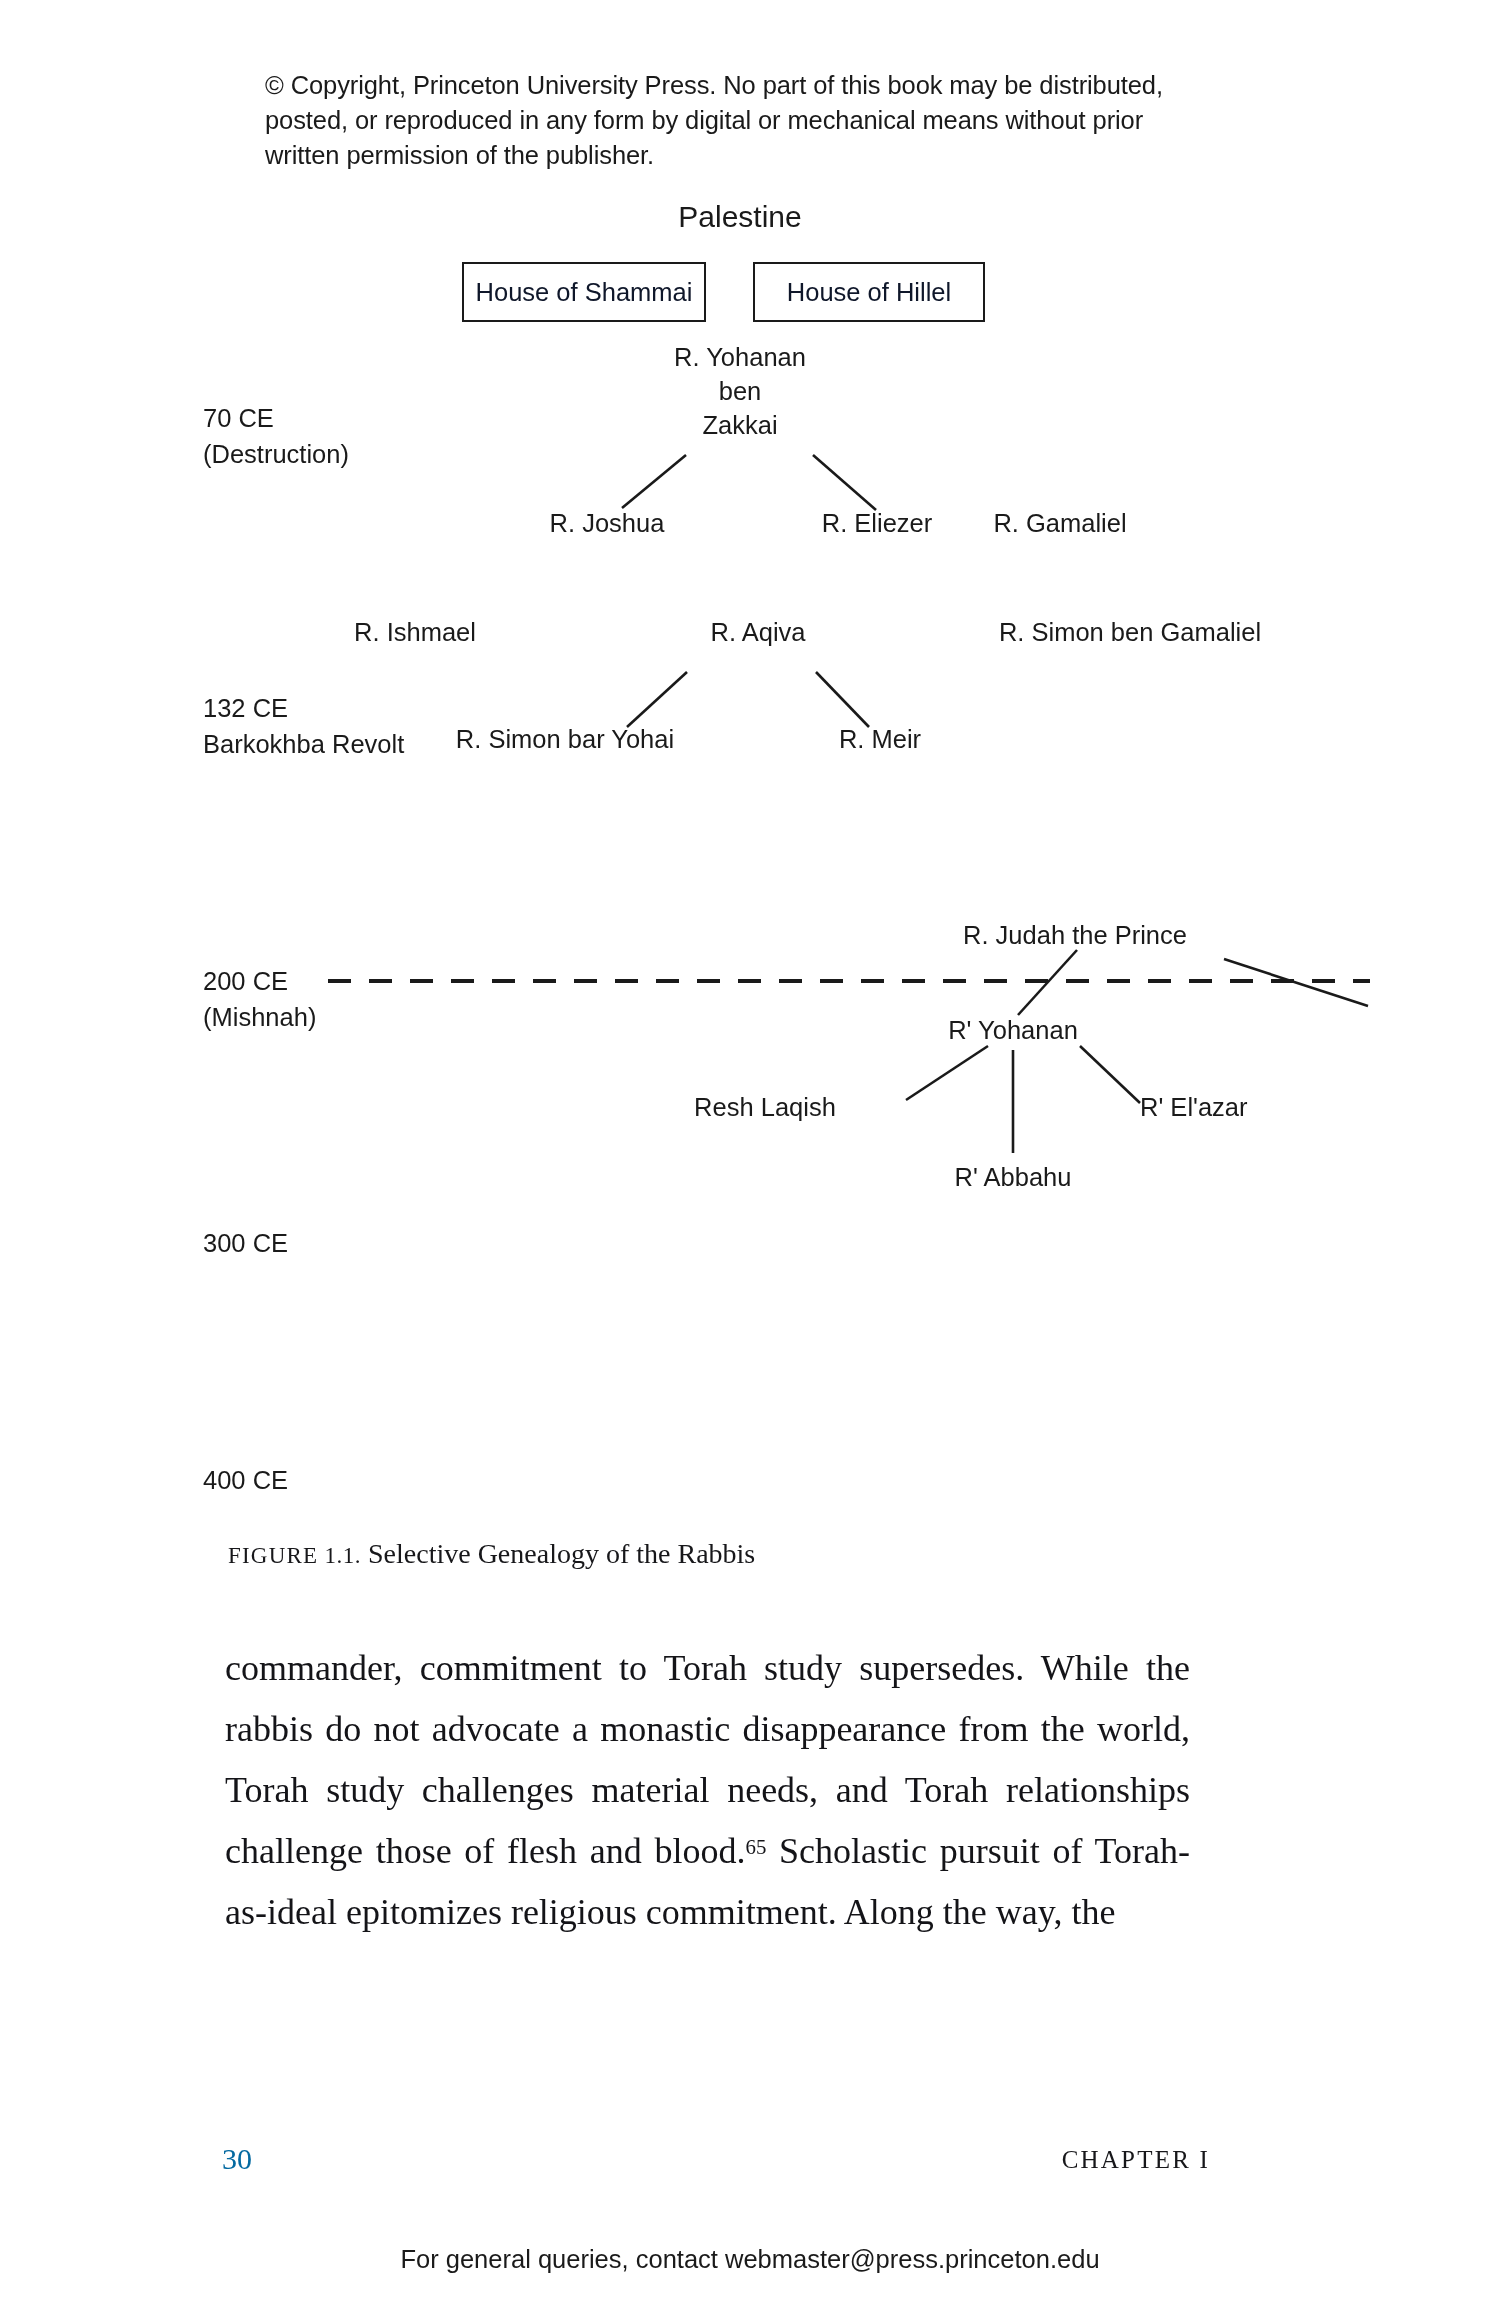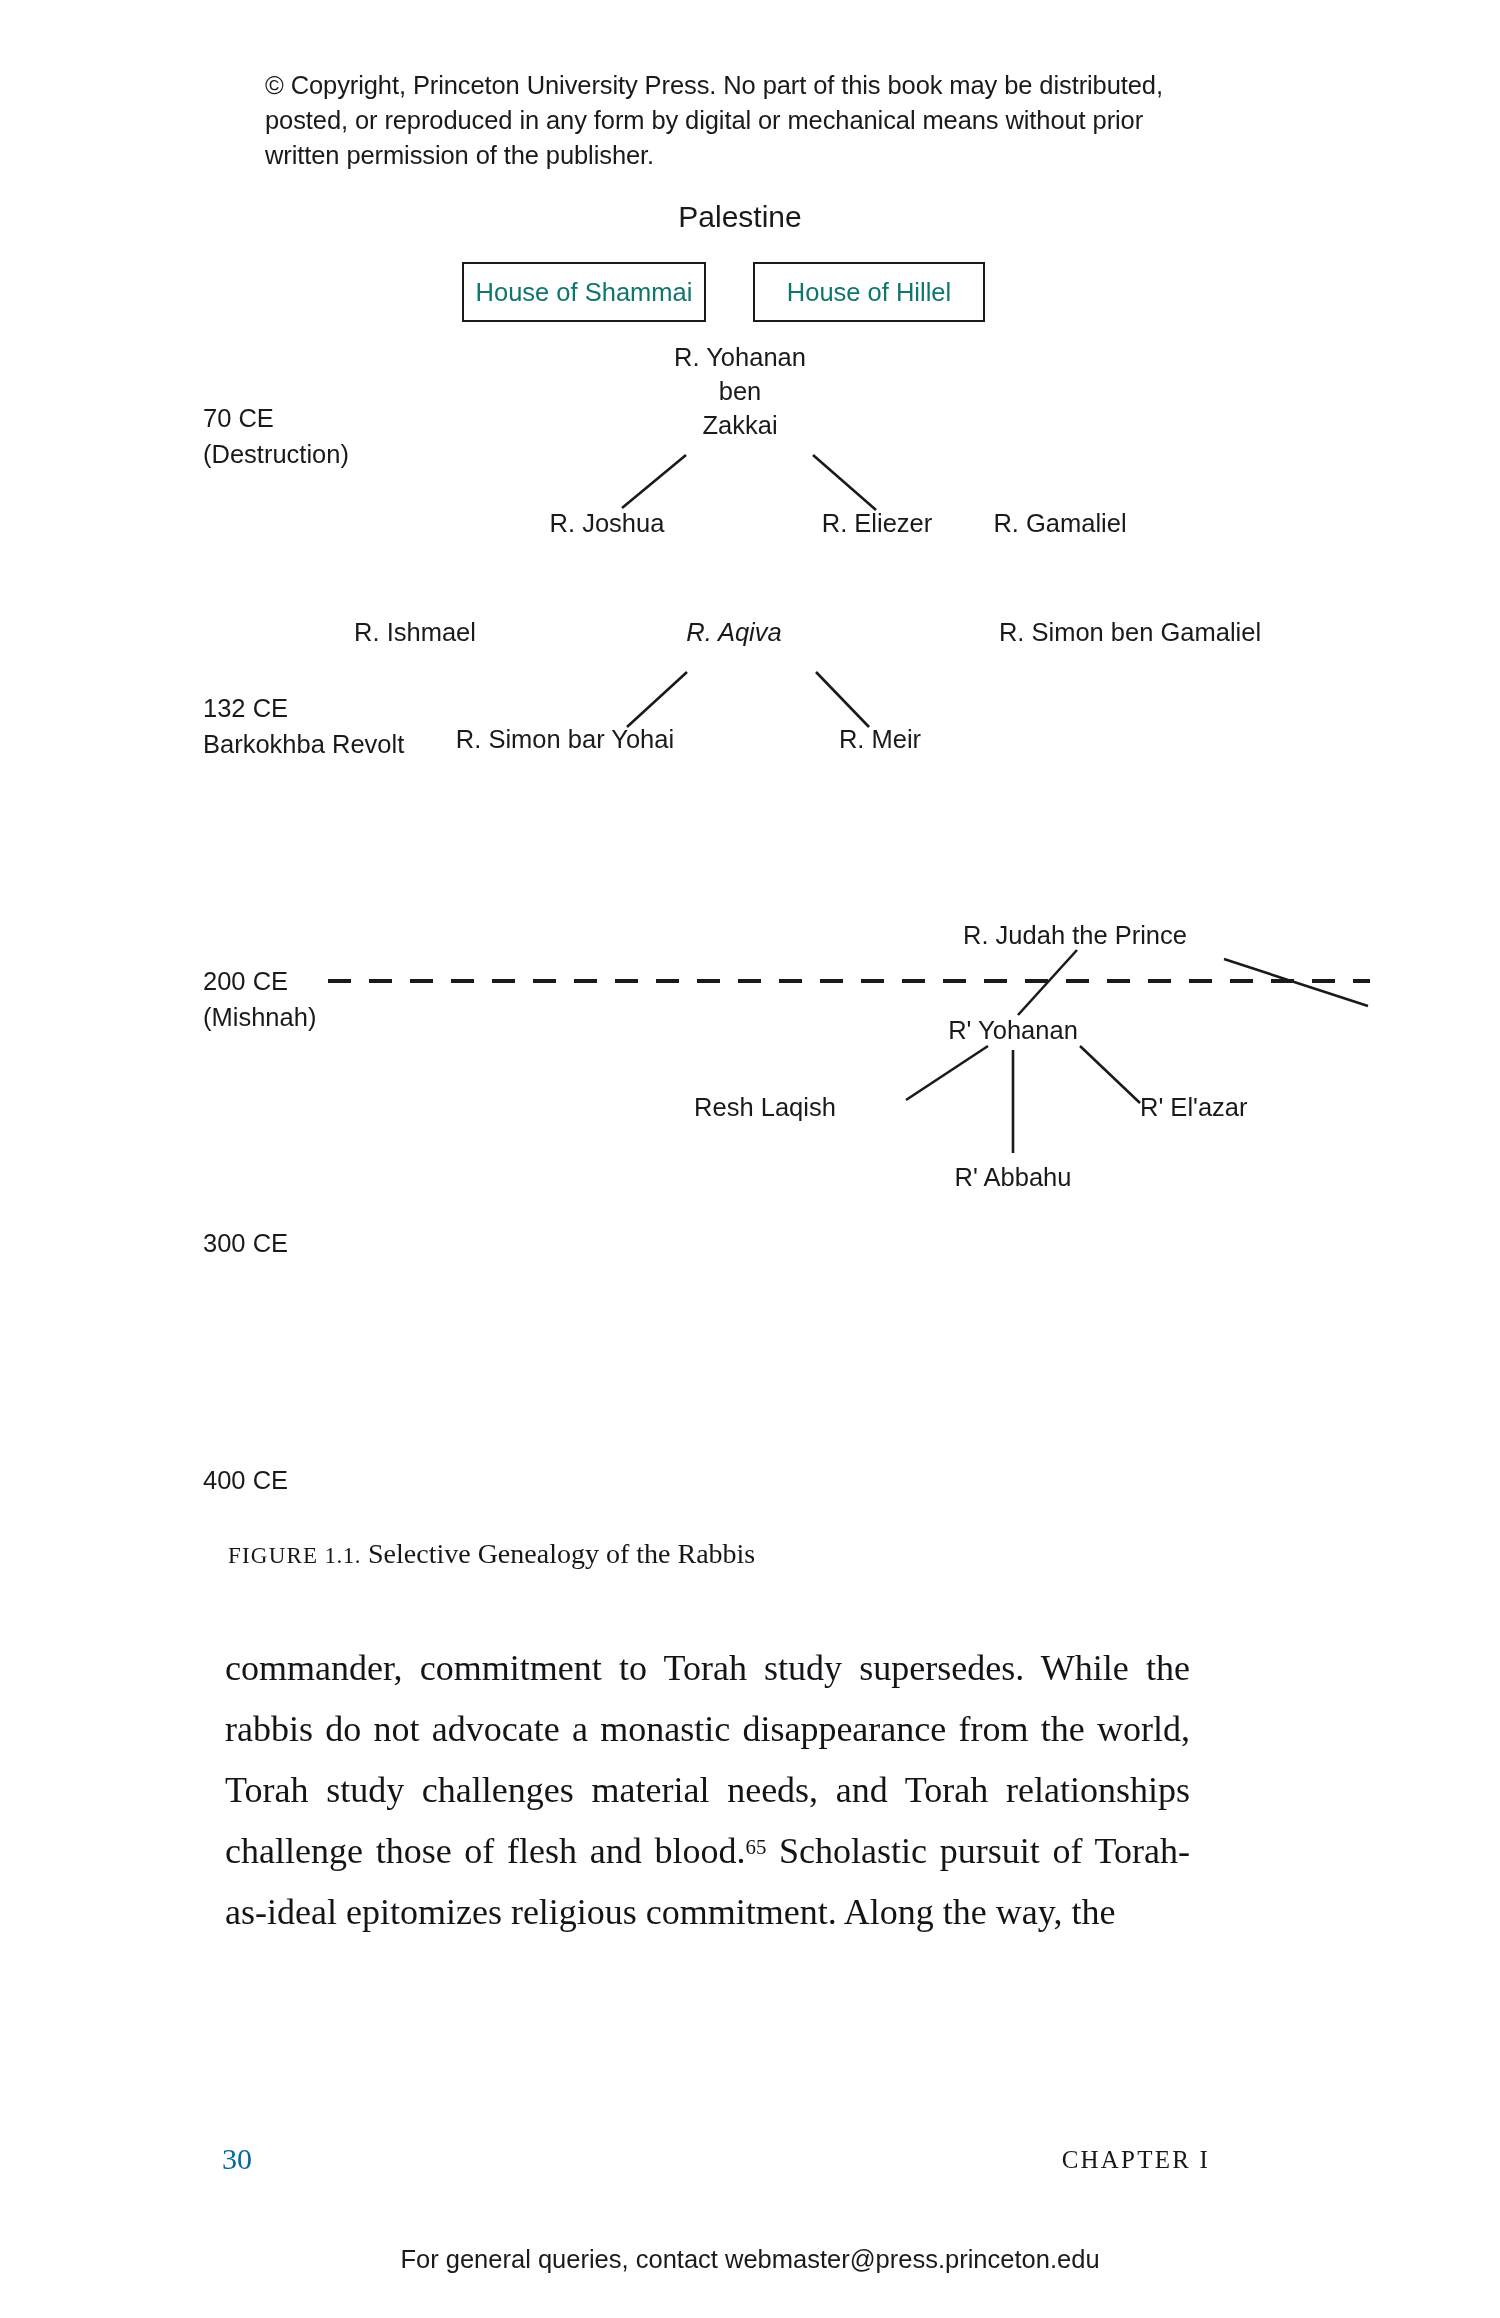--- a/index.html
+++ b/index.html
@@ -75,21 +75,21 @@
   .house-box {
     position: absolute;
     box-sizing: border-box;
     border: 2px solid #1a1a1a;
     background: #ffffff;
     display: flex;
     align-items: center;
     justify-content: center;
     font-size: 25.5px;
     font-family: "Liberation Sans", sans-serif;
-    color: #0f766e;
+    color: #0f172a;
     white-space: nowrap;
   }
 
   
   .figure-caption {
     position: absolute;
     left: 228px;
     top: 1538px;
     font-family: "Liberation Serif", serif;
     font-size: 27px;
@@ -228,21 +228,21 @@
   </div>
 
   <div class="fig-label node" style="left:487px; top:506px; width:240px;">R. Joshua</div>
 
   <div class="fig-label node" style="left:757px; top:506px; width:240px;">R. Eliezer</div>
 
   <div class="fig-label node" style="left:940px; top:506px; width:240px;">R. Gamaliel</div>
 
   <div class="fig-label node" style="left:190px; top:615px; width:450px;">R. Ishmael</div>
 
-  <div class="fig-label node" style="left:604px; top:615px; width:260px;font-style:italic;">R. Aqiva</div>
+  <div class="fig-label node" style="left:628px; top:615px; width:260px;">R. Aqiva</div>
 
   <div class="fig-label node" style="left:880px; top:615px; width:500px;">R. Simon ben Gamaliel</div>
 
   <div class="fig-label node" style="left:380px; top:722px; width:370px;">R. Simon bar Yohai</div>
 
   <div class="fig-label node" style="left:760px; top:722px; width:240px;">R. Meir</div>
 
   <div class="fig-label node" style="left:875px; top:918px; width:400px;">R. Judah the Prince</div>
 
   <div class="fig-label node" style="left:893px; top:1013px; width:240px;">R' Yohanan</div>

